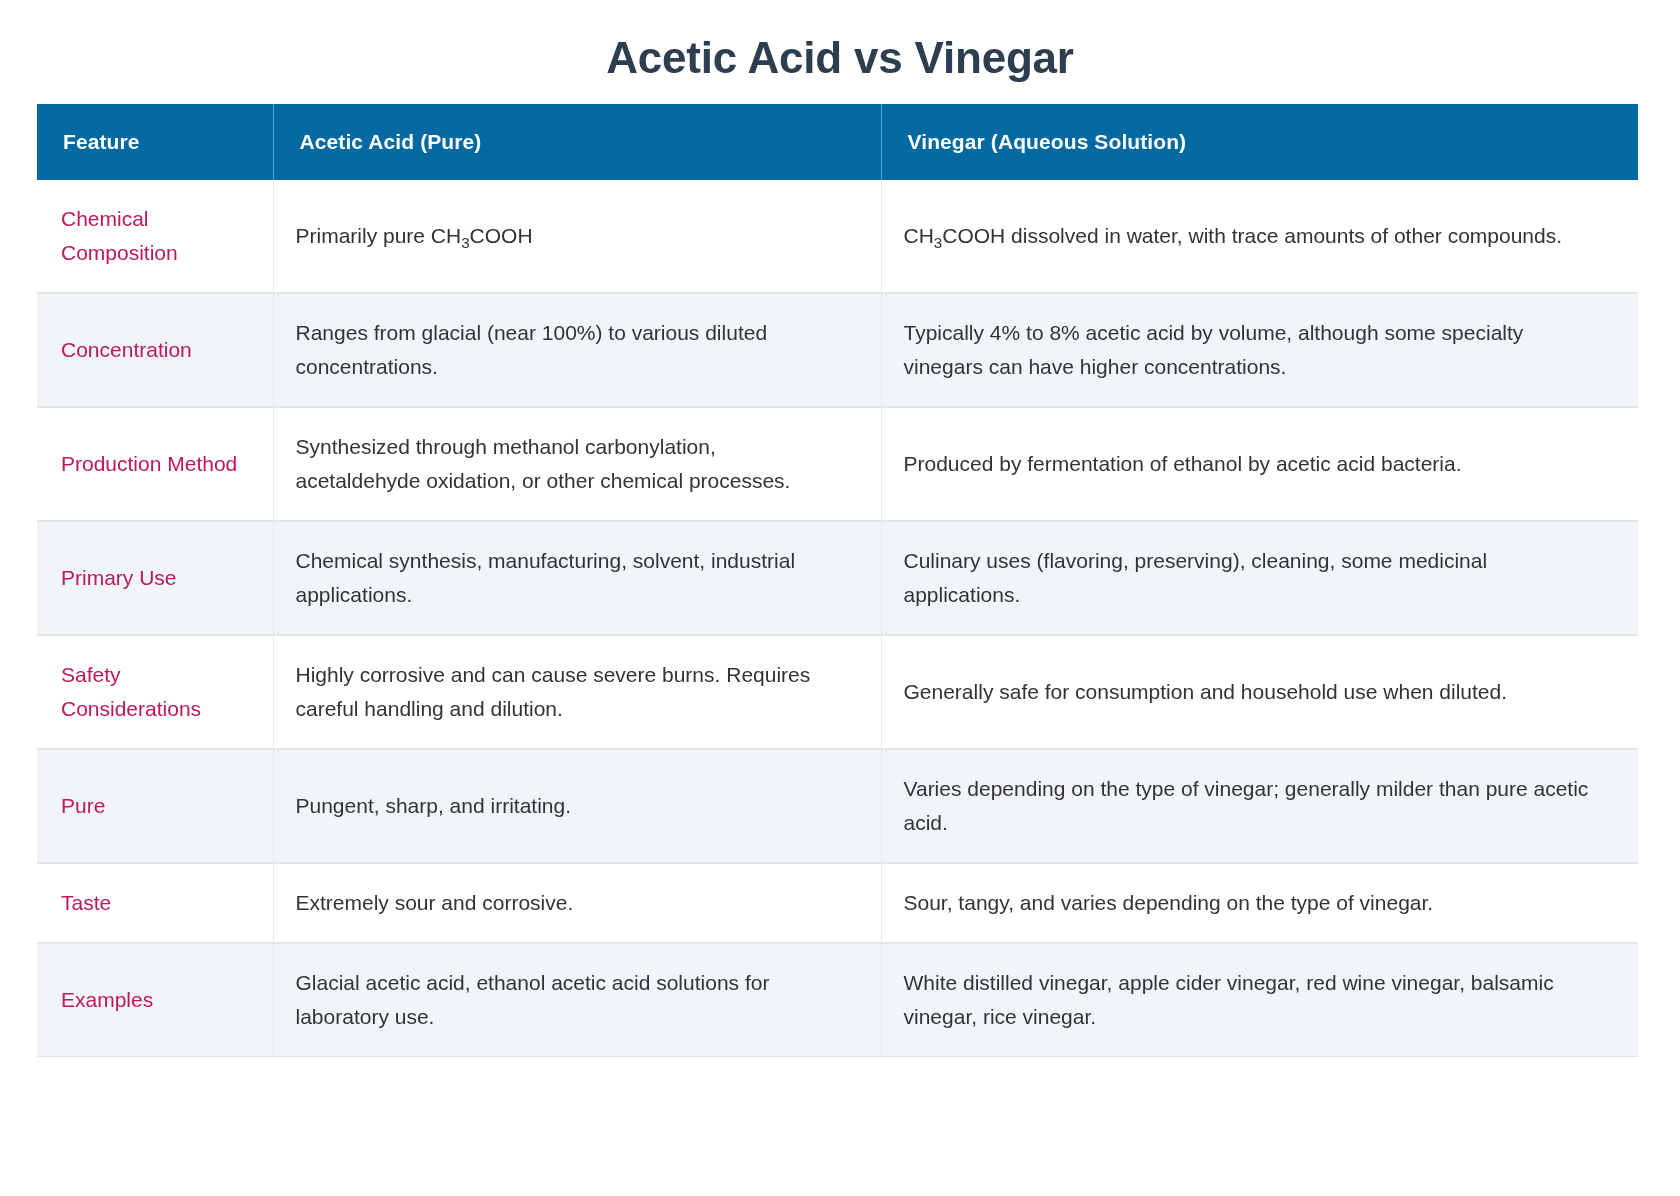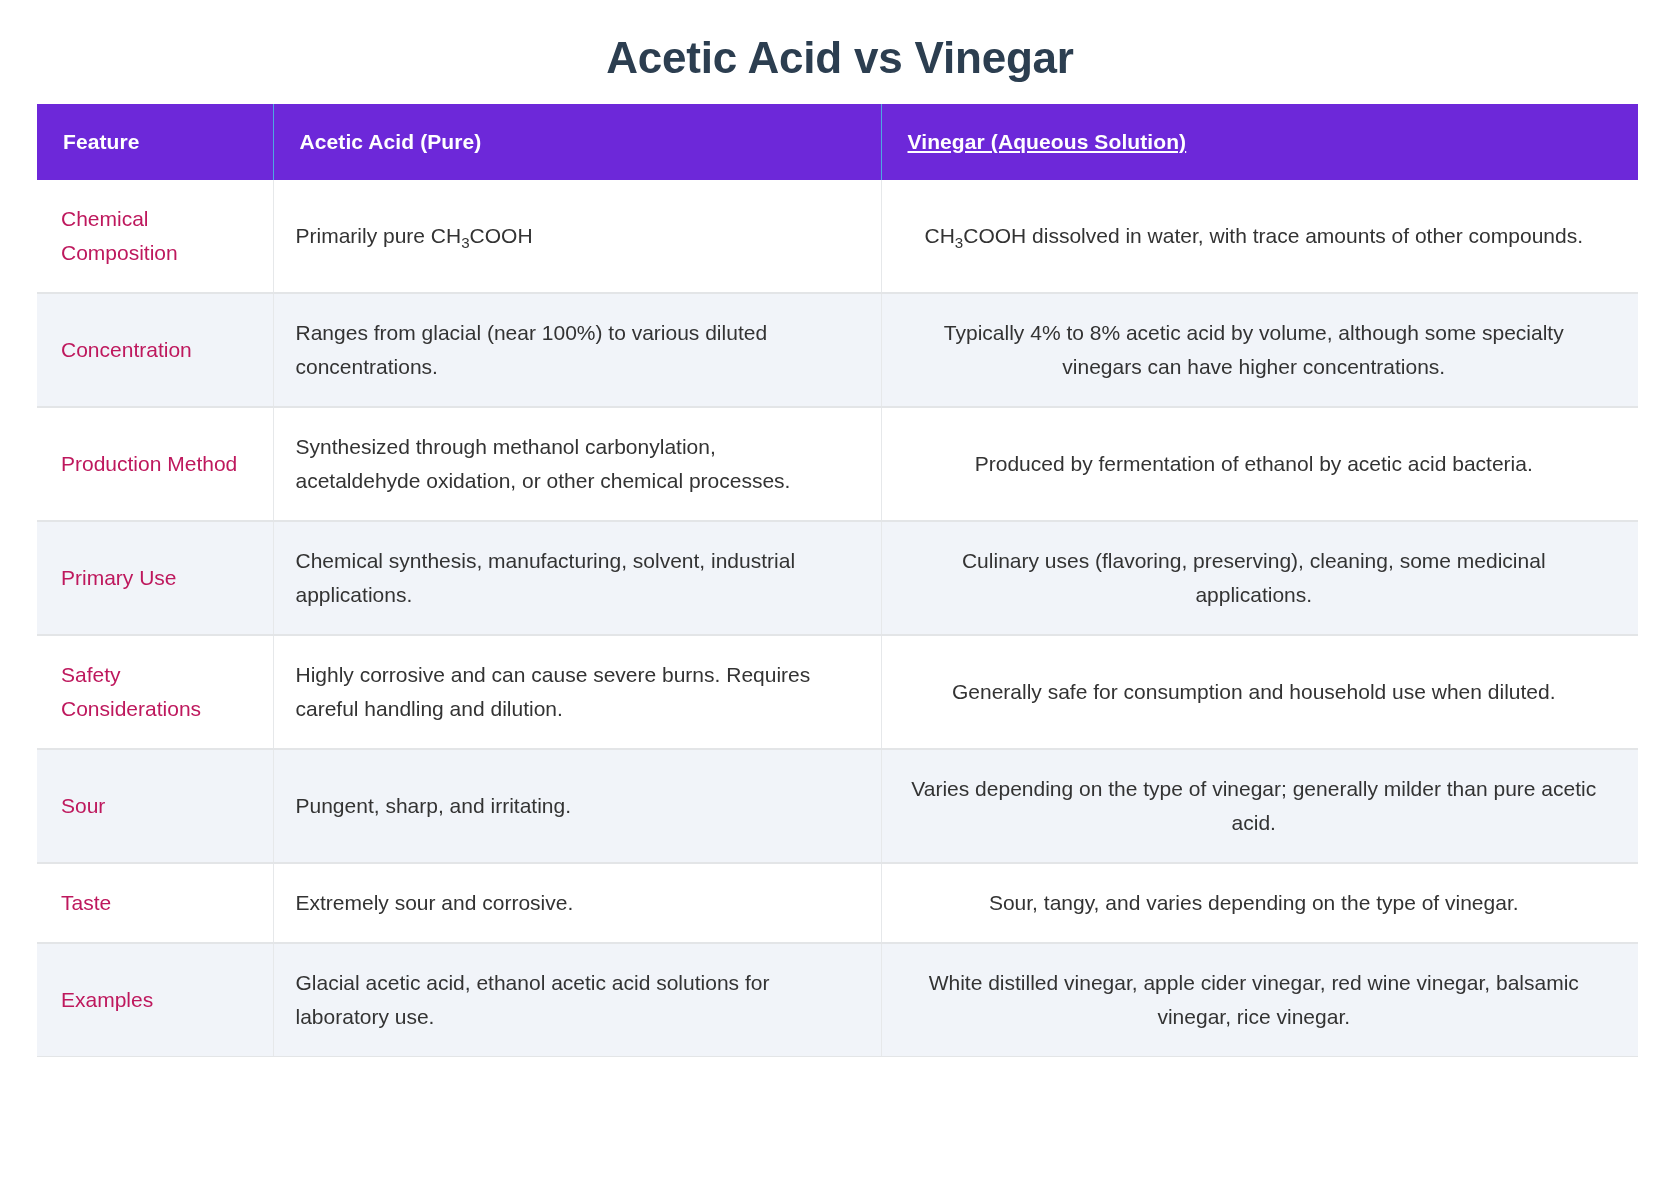--- a/index.html
+++ b/index.html
@@ -44,44 +44,44 @@
     border-collapse: collapse;
     table-layout: fixed;
     background: #ffffff;
   }
 
   table.cmp col.c1 { width: 236px; }
   table.cmp col.c2 { width: 608px; }
   table.cmp col.c3 { width: 757px; }
 
   table.cmp thead th {
-    background: #6d28d9;
+    background: #0369a1;
     color: #ffffff;
     font-size: 21px;
     font-weight: bold;
     text-align: left;
     padding: 26px 26px 26px 26px;
     height: 66px;
     vertical-align: middle;
     border-right: 1px solid #4ea7e0;
     letter-spacing: 0.1px;
     margin-left: 40px;
   }
-  table.cmp thead th:last-child { border-right: none; text-decoration: underline; }
+  table.cmp thead th:last-child { border-right: none; }
 
   table.cmp tbody td {
     font-size: 21px;
     color: #333333;
     padding: 22px 26px 22px 22px;
     vertical-align: middle;
     border-right: 1px solid #e6e8ea;
     border-bottom: 2px solid #e3e5e7;
     line-height: 1.62;
   }
-  table.cmp tbody td:last-child { border-right: none; text-align: center; }
+  table.cmp tbody td:last-child { border-right: none; }
   table.cmp tbody tr:last-child td { border-bottom: 1px solid #e3e5e7; }
 
   table.cmp tbody tr.even td {
     background: #f1f4f9;
   }
   table.cmp tbody tr.odd td {
     background: #ffffff;
   }
 
   table.cmp tbody td.feature-cell {
@@ -138,21 +138,21 @@
             <td class="feature-cell">Primary Use</td>
             <td class="body-cell">Chemical synthesis, manufacturing, solvent, industrial applications.</td>
             <td class="body-cell">Culinary uses (flavoring, preserving), cleaning, some medicinal applications.</td>
           </tr>
           <tr class="odd">
             <td class="feature-cell">Safety Considerations</td>
             <td class="body-cell">Highly corrosive and can cause severe burns. Requires careful handling and dilution.</td>
             <td class="body-cell">Generally safe for consumption and household use when diluted.</td>
           </tr>
           <tr class="even">
-            <td class="feature-cell">Sour</td>
+            <td class="feature-cell">Pure</td>
             <td class="body-cell">Pungent, sharp, and irritating.</td>
             <td class="body-cell">Varies depending on the type of vinegar; generally milder than pure acetic acid.</td>
           </tr>
           <tr class="odd">
             <td class="feature-cell">Taste</td>
             <td class="body-cell">Extremely sour and corrosive.</td>
             <td class="body-cell">Sour, tangy, and varies depending on the type of vinegar.</td>
           </tr>
           <tr class="even">
             <td class="feature-cell">Examples</td>

